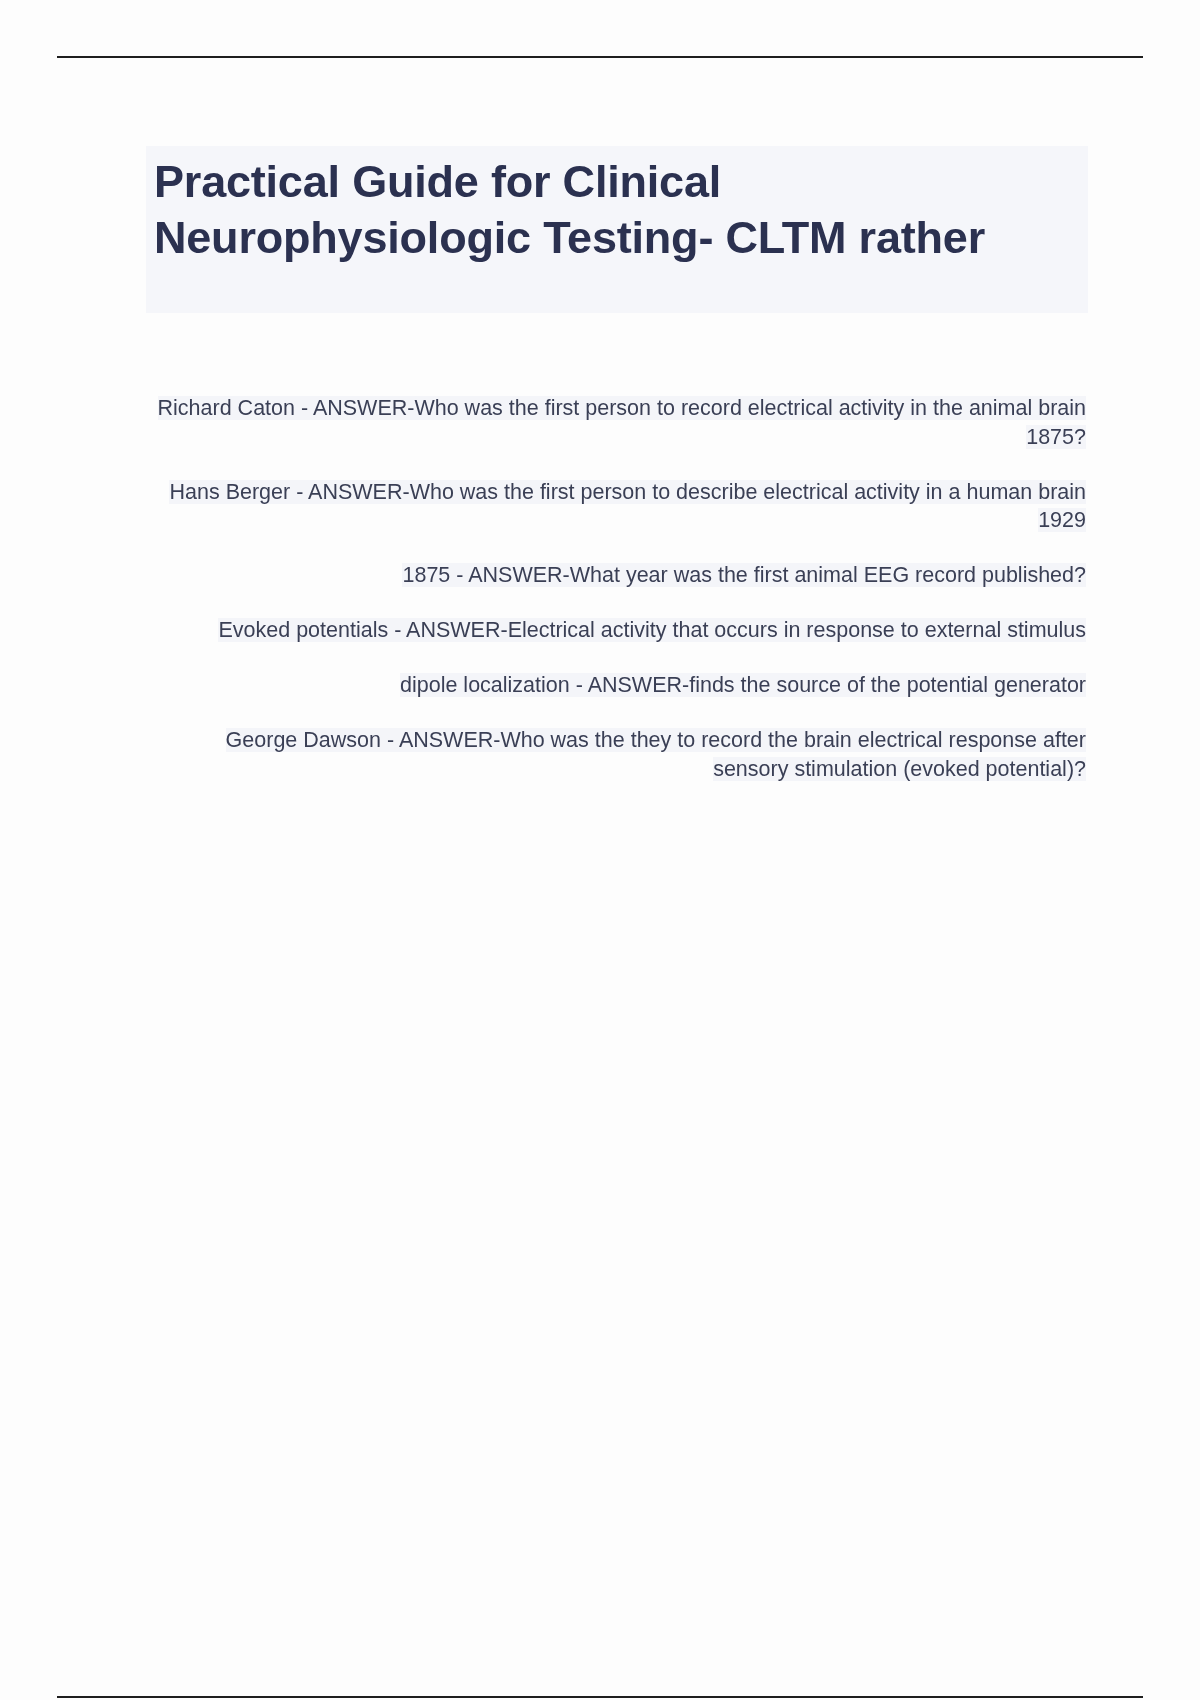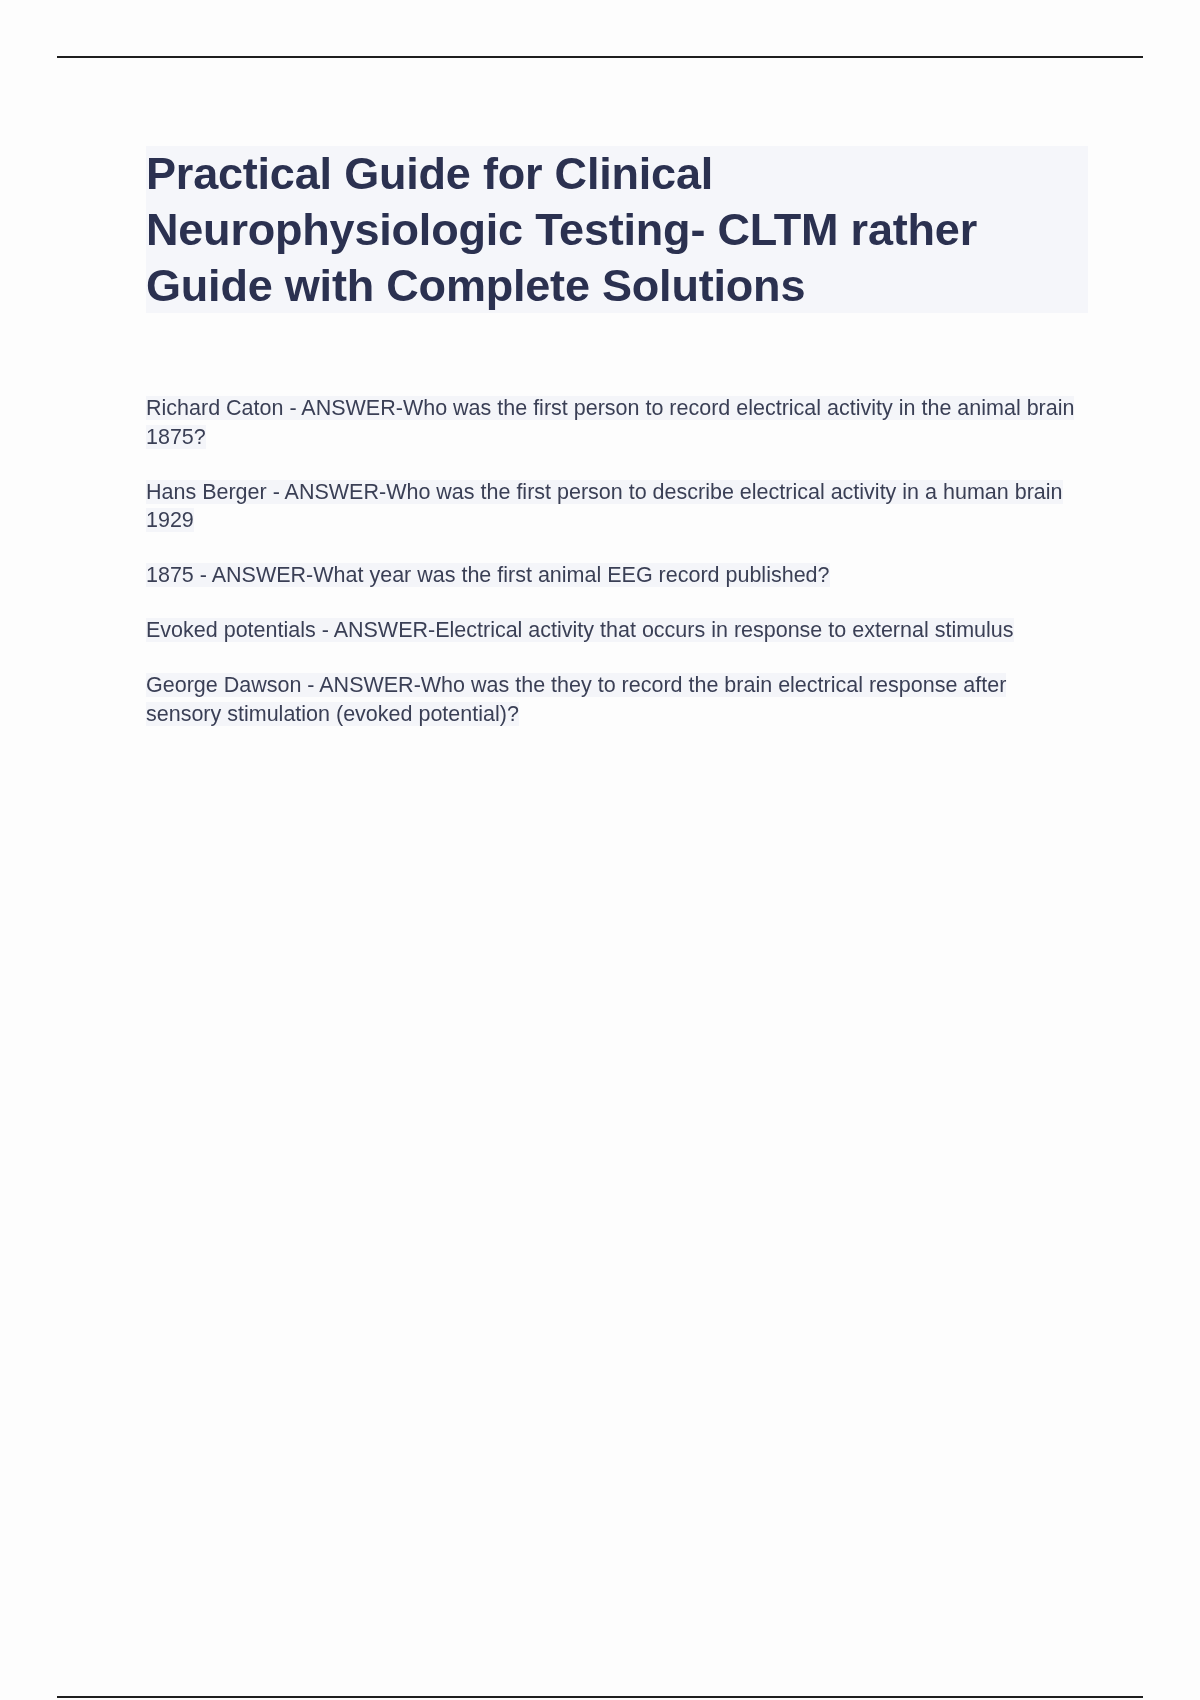--- a/index.html
+++ b/index.html
@@ -9,43 +9,43 @@
     font-family: "Liberation Sans", sans-serif;
   }
   .rule { position: absolute; left: 57px; width: 1086px; height: 2px; background: #1e1e1e; }
   .rule.top { top: 56px; }
   .rule.bottom { top: 1696px; }
   .title-block {
     position: absolute; left: 146px; top: 146px; width: 942px; height: 167px;
     background: #f5f6fa;
   }
   .title {
-    margin: 0; padding: 0; font-weight: bold; font-size: 45px; line-height: 56px;
+    margin: 8px; padding: 0; font-weight: bold; font-size: 45px; line-height: 56px;
     color: #2b3150; position: relative; top: 0px; letter-spacing: -0.2px;
   }
   .items { position: absolute; left: 146px; top: 394px; width: 940px; }
   .item {
-    font-size: 21.5px; line-height: 28.5px; color: #3a3f55; margin: 0 0 26.5px 0;
+    font-size: 21.5px; line-height: 28.5px; color: #3a3f55; margin: 0 0 26.5px 0; text-align: right;
   }
   .item span.hl { background: #f4f5f9; box-decoration-break: clone; -webkit-box-decoration-break: clone; }
 </style>
 </head>
 <body>
 
 <div class="rule top"></div>
 
 <div class="title-block">
   <h1 class="title">
     <span>Practical Guide for Clinical</span><br>
     <span>Neurophysiologic Testing- CLTM rather</span><br>
-    <span>Guide with Complete Solutions</span>
   </h1>
 </div>
 
 <div class="items">
   <p class="item"><span class="hl">Richard Caton - ANSWER-Who was the first person to record electrical activity in the animal brain 1875?</span></p>
   <p class="item"><span class="hl">Hans Berger - ANSWER-Who was the first person to describe electrical activity in a human brain 1929</span></p>
   <p class="item"><span class="hl">1875 - ANSWER-What year was the first animal EEG record published?</span></p>
   <p class="item"><span class="hl">Evoked potentials - ANSWER-Electrical activity that occurs in response to external stimulus</span></p>
+  <p class="item"><span class="hl">dipole localization - ANSWER-finds the source of the potential generator</span></p>
   <p class="item"><span class="hl">George Dawson - ANSWER-Who was the they to record the brain electrical response after sensory stimulation (evoked potential)?</span></p>
 </div>
 
 <div class="rule bottom"></div>
 
 </body></html>

